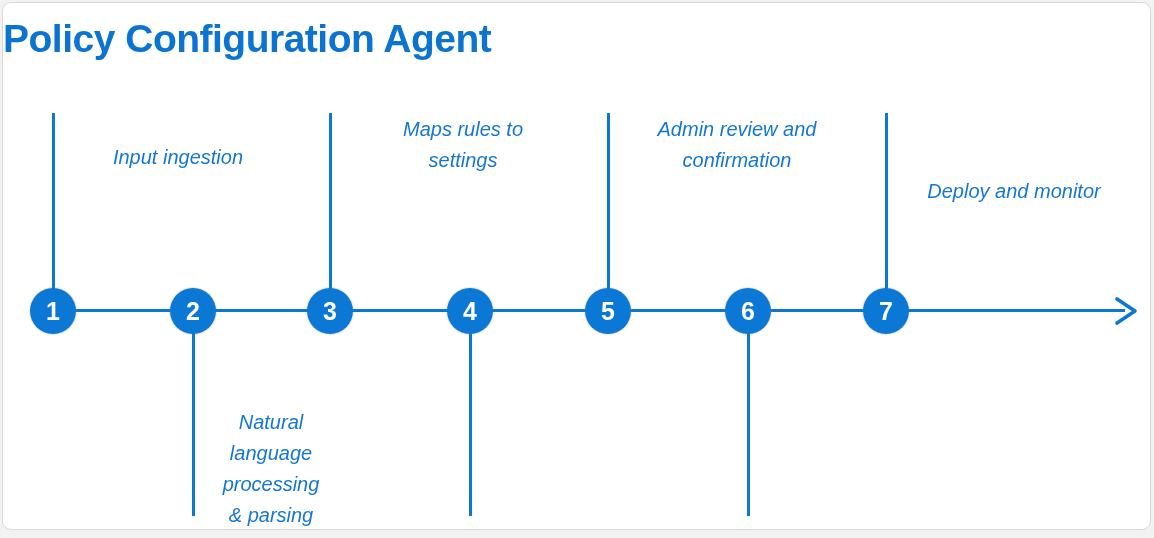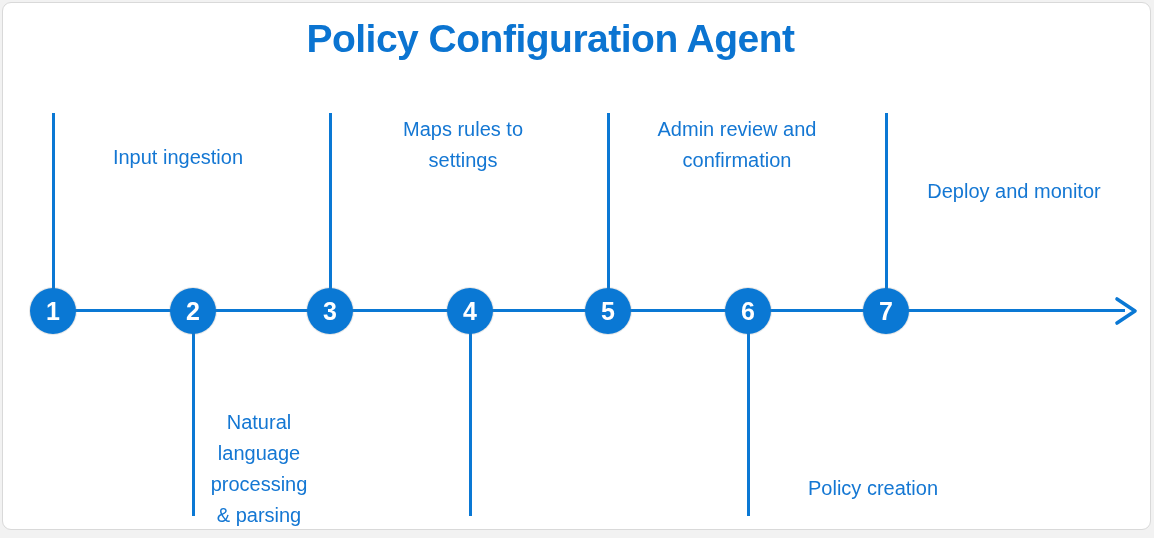--- a/index.html
+++ b/index.html
@@ -11,21 +11,21 @@
     --page-bg:#f2f2f2;
   }
   *{margin:0;padding:0;box-sizing:border-box;}
   html,body{width:1154px;height:538px;overflow:hidden;
     font-family:"Liberation Sans", sans-serif;background:var(--page-bg);}
   .page{position:relative;width:1154px;height:538px;}
   .card{position:absolute;left:2px;top:2px;width:1149px;height:528px;
     background:var(--card-bg);border:1.5px solid var(--card-border);
     border-radius:9px;}
   .title{position:absolute;left:0;top:14px;width:100%;padding-right:52px;
-    text-align:center;font-size:39px;font-weight:700;color:var(--title-blue);
+    font-size:39px;font-weight:700;color:var(--title-blue);
     letter-spacing:-0.5px;}
   
   .axis{position:absolute;left:50px;top:306px;width:1072px;height:3px;
     background:var(--shape-blue);}
   .arrowhead{position:absolute;left:1110px;top:292px;}
   
   .stem{position:absolute;width:3px;background:var(--shape-blue);}
   .stem.up{top:110px;height:198px;}
   .stem.down{top:308px;height:205px;}
   .stem.s1{left:49px;}  .stem.s2{left:189px;} .stem.s3{left:326px;}
@@ -34,23 +34,23 @@
   
   .circle{position:absolute;top:285px;width:46px;height:46px;border-radius:50%;
     background:var(--shape-blue);color:#fff;display:flex;align-items:center;
     justify-content:center;font-size:25px;font-weight:600;
     box-shadow:0 0 0 1px rgba(120,120,120,0.18);}
   .circle.c1{left:27px;}  .circle.c2{left:167px;} .circle.c3{left:304px;}
   .circle.c4{left:444px;} .circle.c5{left:582px;} .circle.c6{left:722px;}
   .circle.c7{left:860px;}
   
   .lbl{position:absolute;text-align:center;color:var(--label-blue);
-    font-size:20px;line-height:31px;}
+    font-size:20px;line-height:31px;font-style:italic;}
   .lbl.l1{left:65px;  top:139px; width:220px;}
-  .lbl.l2{left:204px; top:404px; width:104px; line-height:31px;}
+  .lbl.l2{left:216px; top:404px; width:104px; line-height:31px;}
   .lbl.l3{left:380px; top:111px; width:160px;}
   .lbl.l4{left:493px; top:452px; width:200px;}
   .lbl.l5{left:628px; top:111px; width:212px;}
   .lbl.l6{left:760px; top:470px; width:220px;}
   .lbl.l7{left:891px; top:173px; width:240px;}
 </style>
 </head>
 <body>
 
 <div class="page">
@@ -77,17 +77,16 @@
     <div class="circle c3">3</div>
     <div class="circle c4">4</div>
     <div class="circle c5">5</div>
     <div class="circle c6">6</div>
     <div class="circle c7">7</div>
 
     <div class="lbl l1">Input ingestion</div>
     <div class="lbl l2">Natural language processing &amp; parsing</div>
     <div class="lbl l3">Maps rules to settings</div>
     <div class="lbl l5">Admin review and confirmation</div>
-    <div class="lbl l6">Policy creation</div>
     <div class="lbl l7">Deploy and monitor</div>
 
   </div>
 </div>
 
 </body></html>

